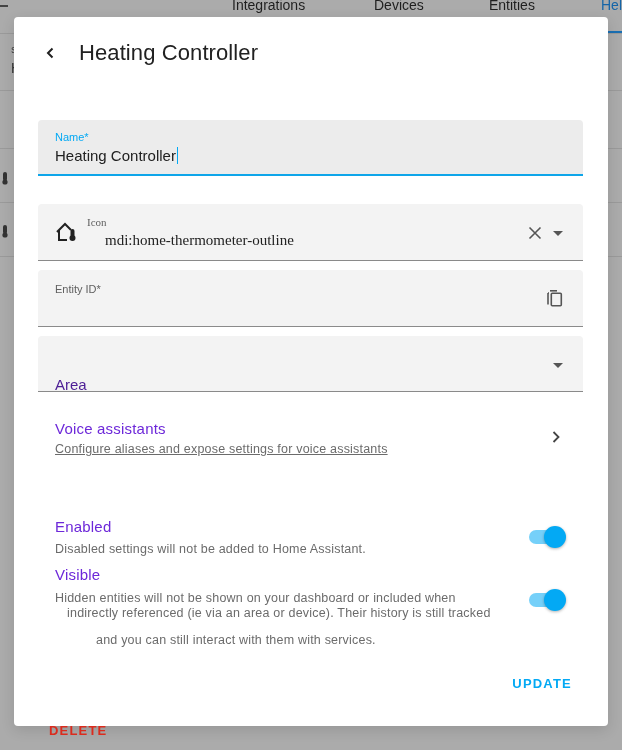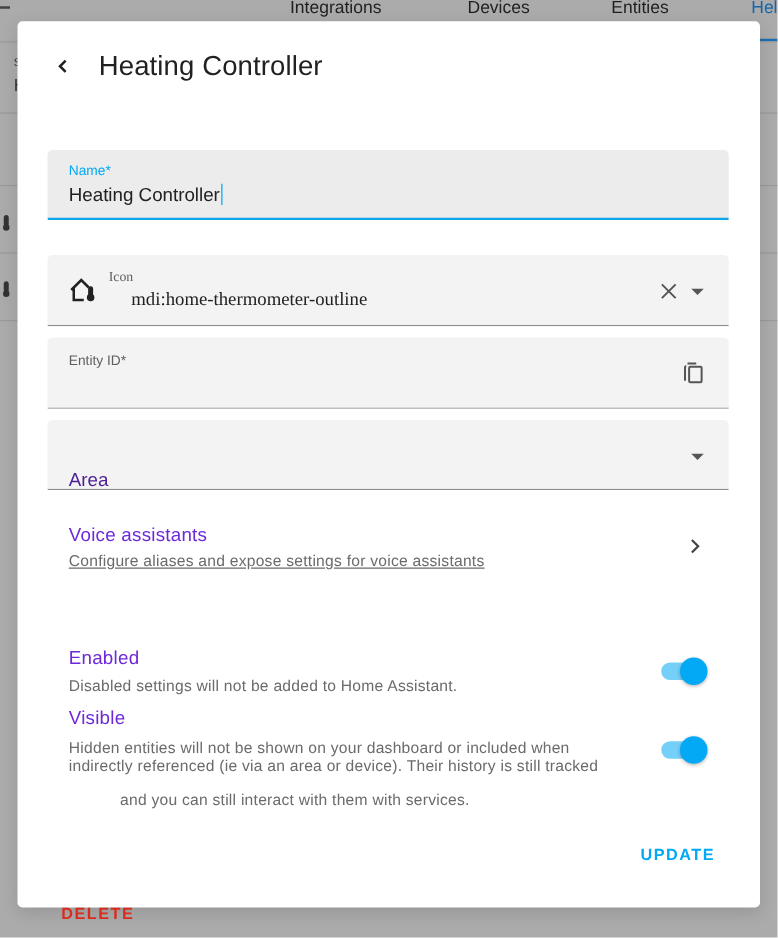--- a/index.html
+++ b/index.html
@@ -169,21 +169,21 @@
     <span class="row-desc" style="top:35px;">Disabled settings will not be added to Home Assistant.</span>
     <div class="switch" style="left:489px; top:18px;">
       <div class="switch-track"></div>
       <div class="switch-thumb"></div>
     </div>
   </div>
 
   <div class="row" style="top:538px; height:90px;">
     <span class="row-title" style="top:11px;">Visible</span>
     <span class="row-desc" style="top:36px;">Hidden entities will not be shown on your dashboard or included when</span>
-    <span class="row-desc" style="top:51px;">indirectly referenced (ie via an area or device). Their history is still tracked</span>
+    <span class="row-desc" style="top:51px;margin-left:12px;">indirectly referenced (ie via an area or device). Their history is still tracked</span>
     <span class="row-desc" style="top:78px;margin-left:41px;">and you can still interact with them with services.</span>
     <div class="switch" style="left:489px; top:33px;">
       <div class="switch-track"></div>
       <div class="switch-thumb"></div>
     </div>
   </div>
 
   <span class="action delete">DELETE</span>
   <span class="action update">UPDATE</span>
 </div>

